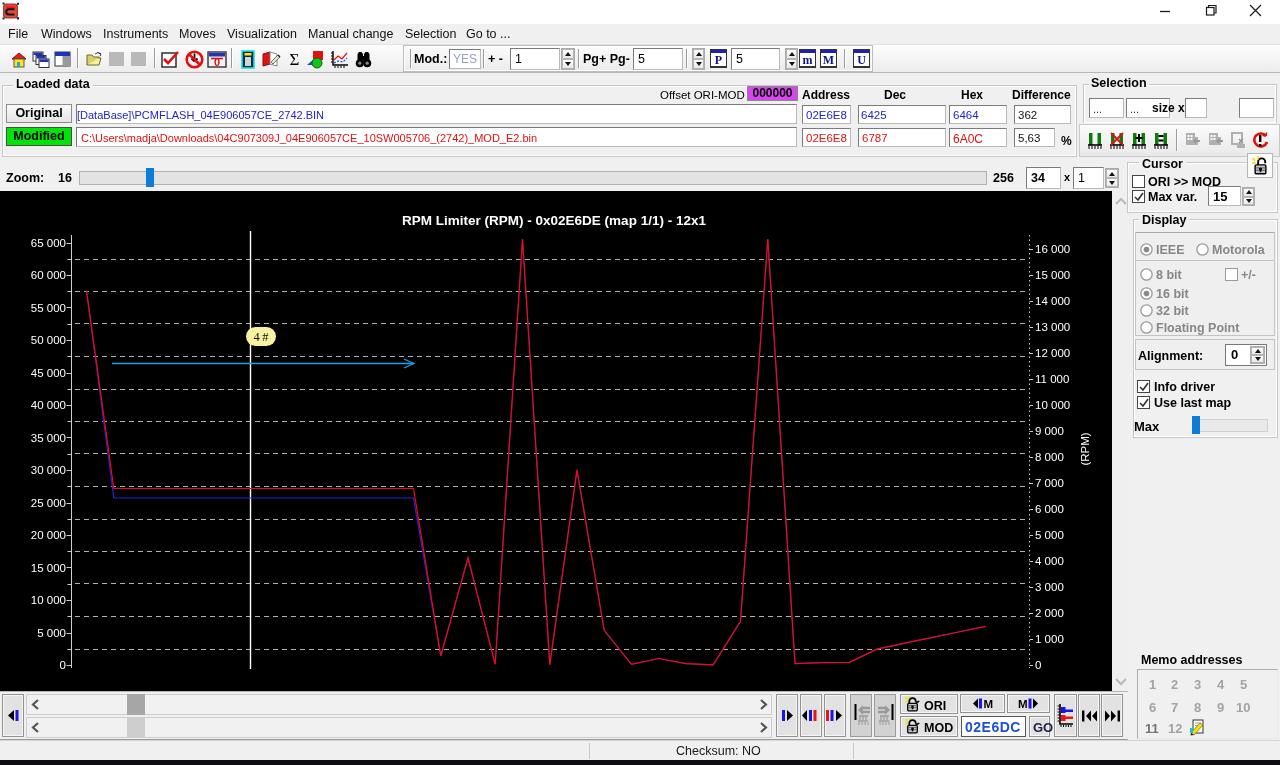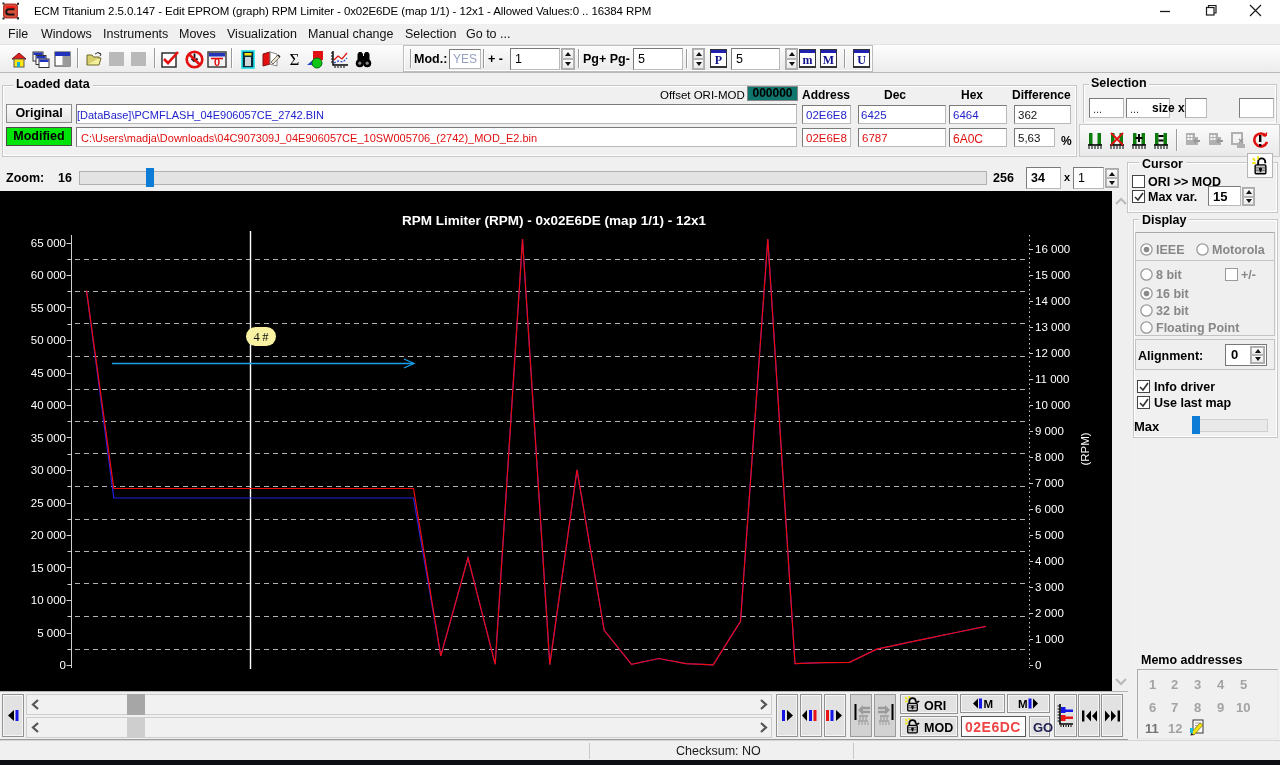--- a/index.html
+++ b/index.html
@@ -25,21 +25,20 @@
  <svg class="abs" style="left:2px;top:2px" width="18" height="18" viewBox="0 0 18 18">
   <rect x="1" y="1.5" width="15" height="15" rx="3.5" fill="#b03428"></rect>
   <rect x="2.2" y="2.7" width="12.6" height="12.6" rx="2.5" fill="#d8503c"></rect>
   <rect x="4" y="4.2" width="9.5" height="2.2" rx="1" fill="#f51616"></rect>
   <path d="M12.5 8.2 H6.8 a1.6 1.6 0 0 0 0 3.2 h5.7 v2 H6.8 a3.6 3.6 0 0 1 0 -7.2 h5.7 Z" fill="#141414"></path>
   <rect x="0.5" y="0.5" width="2" height="2" fill="#222"></rect>
   <rect x="15" y="0.8" width="2" height="2" fill="#222"></rect>
   <rect x="0.5" y="15.5" width="2" height="2" fill="#222"></rect>
   <rect x="14.8" y="15.2" width="2.2" height="2.2" fill="#222"></rect>
  </svg>
- <div class="abs" style="left:34px;top:5px;font-size:11.5px;letter-spacing:-0.1px;color:#000">ECM Titanium 2.5.0.147 - Edit EPROM (graph) RPM Limiter - 0x02E6DE (map 1/1) - 12x1 - Allowed Values:0 .. 16384 RPM</div>
  <svg class="abs" style="left:1155px;top:0" width="125" height="24" viewBox="0 0 125 24">
   <path d="M5 11.5 H15" stroke="#1a1a1a" stroke-width="1.3"></path>
   <rect x="51.5" y="7.5" width="7.5" height="7.5" fill="none" stroke="#1a1a1a" stroke-width="1.2"></rect>
   <path d="M53.5 7.5 V5.5 H61 V13 H59" fill="none" stroke="#1a1a1a" stroke-width="1.2"></path>
   <path d="M95 5 L106 16 M106 5 L95 16" stroke="#1a1a1a" stroke-width="1.2"></path>
  </svg>
 </div>
 
 <div class="abs" style="left:0;top:24px;width:1280px;height:20px;background:#f0f0f0;font-size:12.5px;color:#111">
  <span class="abs" style="left:8px;top:3px">File</span>
@@ -179,21 +178,21 @@
  <div class="abs winicon" style="left:395px;top:3px">m</div>
  <div class="abs winicon" style="left:416px;top:3px">M</div>
  <div class="abs vsep" style="left:440px;top:3px;height:19px"></div>
  <div class="abs winicon" style="left:449px;top:3px">U</div>
 </div>
 
 <div id="loadeddata">
  <div class="abs" style="left:2px;top:85px;width:1075px;height:72px;border:1px solid #c7c7c7;box-shadow:inset 0 0 0 1px #fff"></div>
  <div class="abs b" style="left:13px;top:77px;background:#f0f0f0;padding:0 3px;font-size:12.5px">Loaded data</div>
  <div class="abs" style="left:660px;top:89px;font-size:11.5px">Offset ORI-MOD</div>
- <div class="abs b" style="left:747px;top:86px;width:51px;height:15px;background:#0f766e;border:1px solid #888;font-size:12px;text-align:center;line-height:13px">000000</div>
+ <div class="abs b" style="left:747px;top:86px;width:51px;height:15px;background:#d946ef;border:1px solid #888;font-size:12px;text-align:center;line-height:13px">000000</div>
  <div class="abs b" style="left:802px;top:88px;font-size:12px">Address</div>
  <div class="abs b" style="left:884px;top:88px;font-size:12px">Dec</div>
  <div class="abs b" style="left:961px;top:88px;font-size:12px">Hex</div>
  <div class="abs b" style="left:1012px;top:88px;font-size:12px">Difference</div>
  <div class="abs btn b" style="left:6px;top:104px;width:66px;height:19px;text-align:center;line-height:17px;font-size:12.5px;background:linear-gradient(#fafafa,#e4e4e4);border:1px solid #8e8e8e">Original</div>
  <div class="abs b" style="left:6px;top:127px;width:66px;height:19px;text-align:center;line-height:17px;font-size:12.5px;background:#00e408;border:1px solid #4a4a4a">Modified</div>
  <div class="abs sunk" style="left:76px;top:104px;width:721px;height:20px;color:#2222cc;font-size:11px;padding:4px 0 0 0;white-space:nowrap">[DataBase]\PCMFLASH_04E906057CE_2742.BIN</div>
  <div class="abs sunk" style="left:76px;top:127px;width:721px;height:20px;color:#e01111;font-size:11px;padding:4px 0 0 4px;white-space:nowrap">C:\Users\madja\Downloads\04C907309J_04E906057CE_10SW005706_(2742)_MOD_E2.bin</div>
  <div class="abs sunk" style="left:802px;top:105px;width:49px;height:19px;color:#2222cc;font-size:11.5px;padding:3px 0 0 3px">02E6E8</div>
  <div class="abs sunk" style="left:858px;top:105px;width:88px;height:19px;color:#2222cc;font-size:11.5px;padding:3px 0 0 2px">6425</div>
@@ -489,21 +488,21 @@
       <path d="M6 0.5 L1 5.5 L6 10.5 Z" fill="#000"></path>
       <rect x="7" y="0.5" width="3" height="10" fill="#1616e8"></rect>
       <text x="11.5" y="10" font-size="11.5" font-weight="bold" fill="#000" font-family="Liberation Sans,sans-serif">M</text>
     </svg>
     <div class="abs tbtn" style="left:1007px;top:694px;width:43px;height:19px"></div>
     <svg class="abs" style="left:1018px;top:698px" width="24" height="11" viewBox="0 0 24 11">
       <text x="0" y="10" font-size="11.5" font-weight="bold" fill="#000" font-family="Liberation Sans,sans-serif">M</text>
       <rect x="10.5" y="0.5" width="3" height="10" fill="#1616e8"></rect>
       <path d="M15 0.5 L20 5.5 L15 10.5 Z" fill="#000"></path>
     </svg>
-    <div class="abs" style="left:961px;top:716px;width:65px;height:21px;background:#fff;border:1px solid #555;font-size:14px;font-weight:bold;color:#ef4444;padding:2px 0 0 3px;letter-spacing:0.5px">02E6DC</div>
+    <div class="abs" style="left:961px;top:716px;width:65px;height:21px;background:#fff;border:1px solid #555;font-size:14px;font-weight:bold;color:#1d4ed8;padding:2px 0 0 3px;letter-spacing:0.5px">02E6DC</div>
     <div class="abs tbtn" style="left:1029px;top:716px;width:21px;height:21px"></div>
     <div class="abs b" style="left:1033px;top:720px;font-size:13px;color:#202050">GO</div>
     <div class="abs tbtn" style="left:1054px;top:694px;width:23px;height:43px"></div>
     <svg class="abs" style="left:1057px;top:703px" width="17" height="25" viewBox="0 0 17 25">
       <path d="M3 1 V21 H16" stroke="#000" stroke-width="1.6" fill="none"></path>
       <path d="M0.5 3 h2 M0.5 6 h2 M0.5 9 h2 M0.5 12 h2 M0.5 15 h2 M0.5 18 h2 M4 22 v2 M6.5 22 v2 M9 22 v2 M11.5 22 v2 M14 22 v2" stroke="#000"></path>
       <rect x="4" y="4" width="4.5" height="6" fill="#1616e8"></rect>
       <rect x="4" y="12" width="4.5" height="6" fill="#e81616"></rect>
       <rect x="4" y="6.5" width="12" height="2.5" fill="#1616e8"></rect>
       <rect x="4" y="13.5" width="12" height="2.5" fill="#e81616"></rect>

